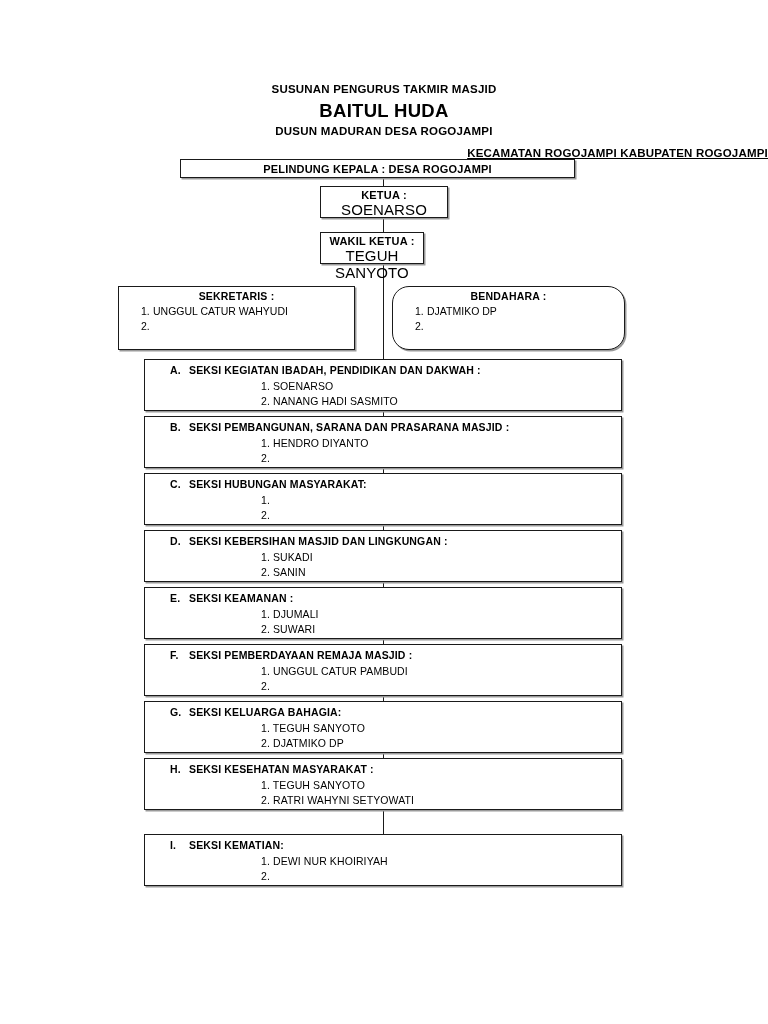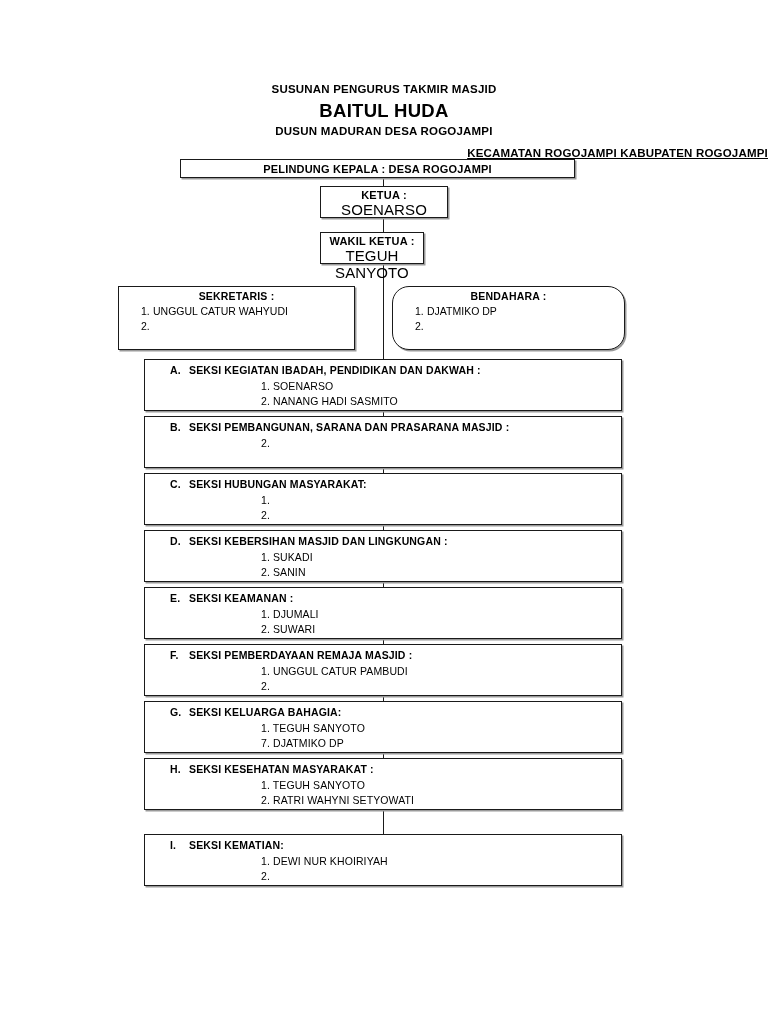--- a/index.html
+++ b/index.html
@@ -241,20 +241,21 @@
     <li>2. NANANG HADI SASMITO</li>
   </ul>
 </div>
 
 <div class="box section-box" style="top:416px;">
   <div class="sec-head">
     <span class="sec-letter">B.</span>
     <span>SEKSI PEMBANGUNAN, SARANA DAN PRASARANA MASJID :</span>
   </div>
   <ul class="sec-members">
+    <li>1. HENDRO DIYANTO</li>
     <li>2.</li>
   </ul>
 </div>
 
 <div class="box section-box" style="top:473px;">
   <div class="sec-head">
     <span class="sec-letter">C.</span>
     <span>SEKSI HUBUNGAN MASYARAKAT:</span>
   </div>
   <ul class="sec-members">
@@ -296,21 +297,21 @@
   </ul>
 </div>
 
 <div class="box section-box" style="top:701px;">
   <div class="sec-head">
     <span class="sec-letter">G.</span>
     <span>SEKSI KELUARGA BAHAGIA:</span>
   </div>
   <ul class="sec-members">
     <li>1. TEGUH SANYOTO</li>
-    <li>7. DJATMIKO DP</li>
+    <li>2. DJATMIKO DP</li>
   </ul>
 </div>
 
 <div class="box section-box" style="top:758px;">
   <div class="sec-head">
     <span class="sec-letter">H.</span>
     <span>SEKSI KESEHATAN MASYARAKAT :</span>
   </div>
   <ul class="sec-members">
     <li>1. TEGUH SANYOTO</li>

